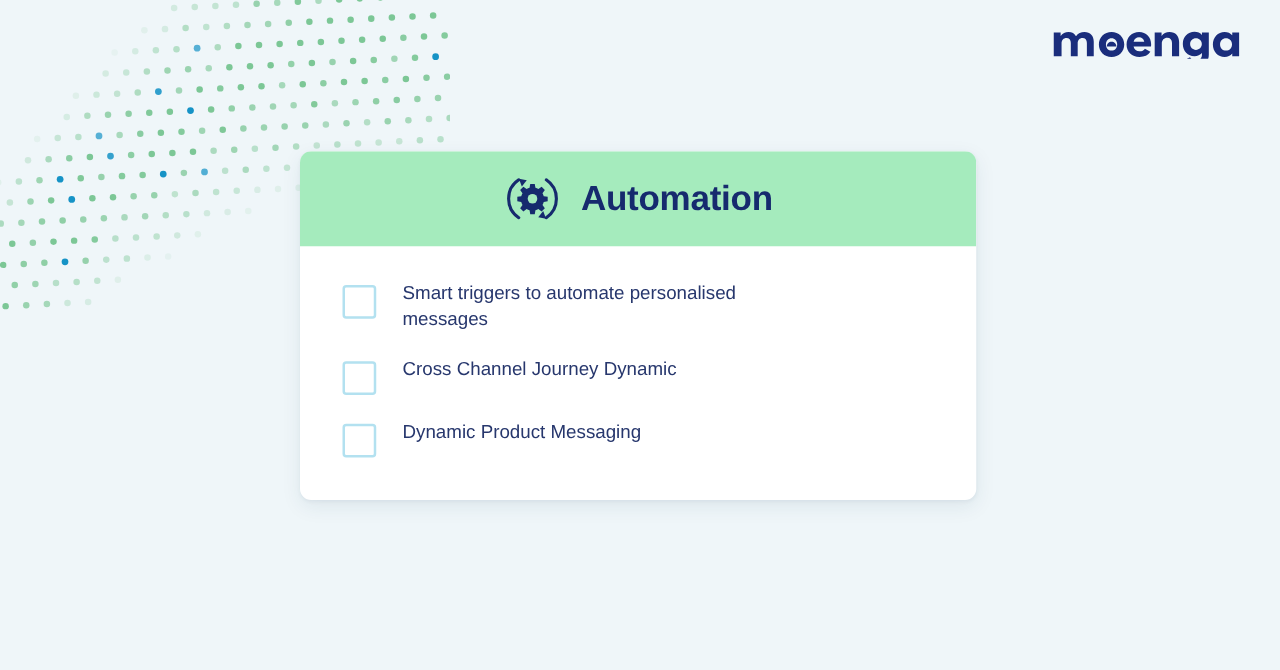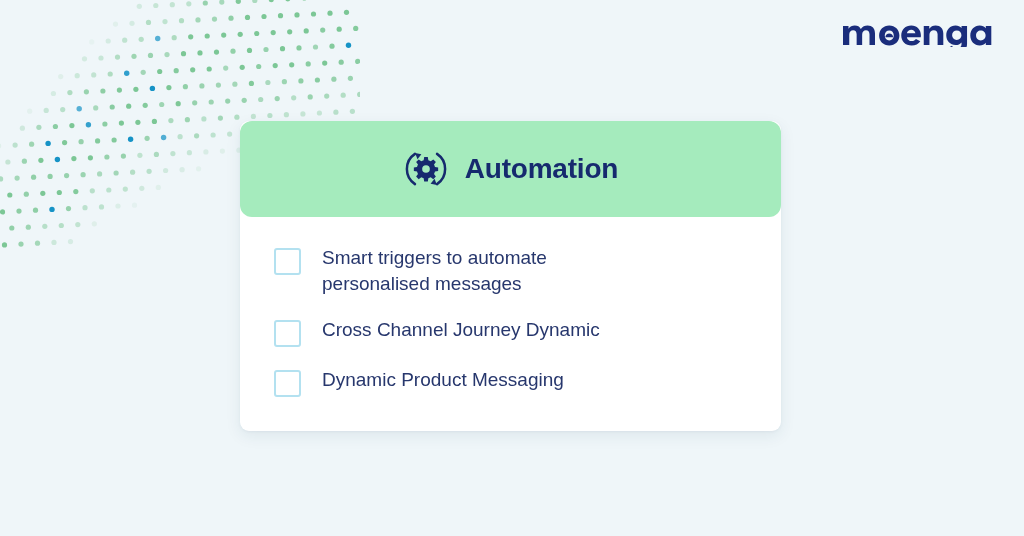--- a/index.html
+++ b/index.html
@@ -44,27 +44,26 @@
     top: 121px;
     width: 541px;
     border-radius: 9px;
     background: #ffffff;
     box-shadow: 0 5px 16px rgba(26, 60, 90, 0.08),
                 0 1px 3px rgba(26, 60, 90, 0.05);
     overflow: hidden;
   }
 
   .card-header {
-    height: 96px;
+    height: 76px;
     background: #a5ebbd;
     display: flex;
     align-items: center;
     justify-content: center;
     gap: 16px;
-    border-radius: 12px;
   }
 
   .header-icon { display: block; flex: none; }
 
   .card-title {
     font-size: 28px;
     font-weight: bold;
     color: #162a6e;
     letter-spacing: -0.2px;
     white-space: nowrap;
@@ -91,21 +90,21 @@
     flex: none;
     width: 27px;
     height: 27px;
     border: 2px solid #b3e1f0;
     border-radius: 3px;
     background: #ffffff;
     margin-top: 3px;
   }
 
   .feature-text {
-    font-size: 19px;
+    font-size: 15px;
     line-height: 1.38;
     color: #27376d;
     max-width: 330px;
   }
 </style>
 </head>
 <body>
 
 <svg id="dot-field" viewBox="0 0 360 250" xmlns="http://www.w3.org/2000/svg" aria-hidden="true">
     <circle cx="139.3" cy="6.3" r="2.6" fill="#7cc796" opacity="0.25"></circle>

